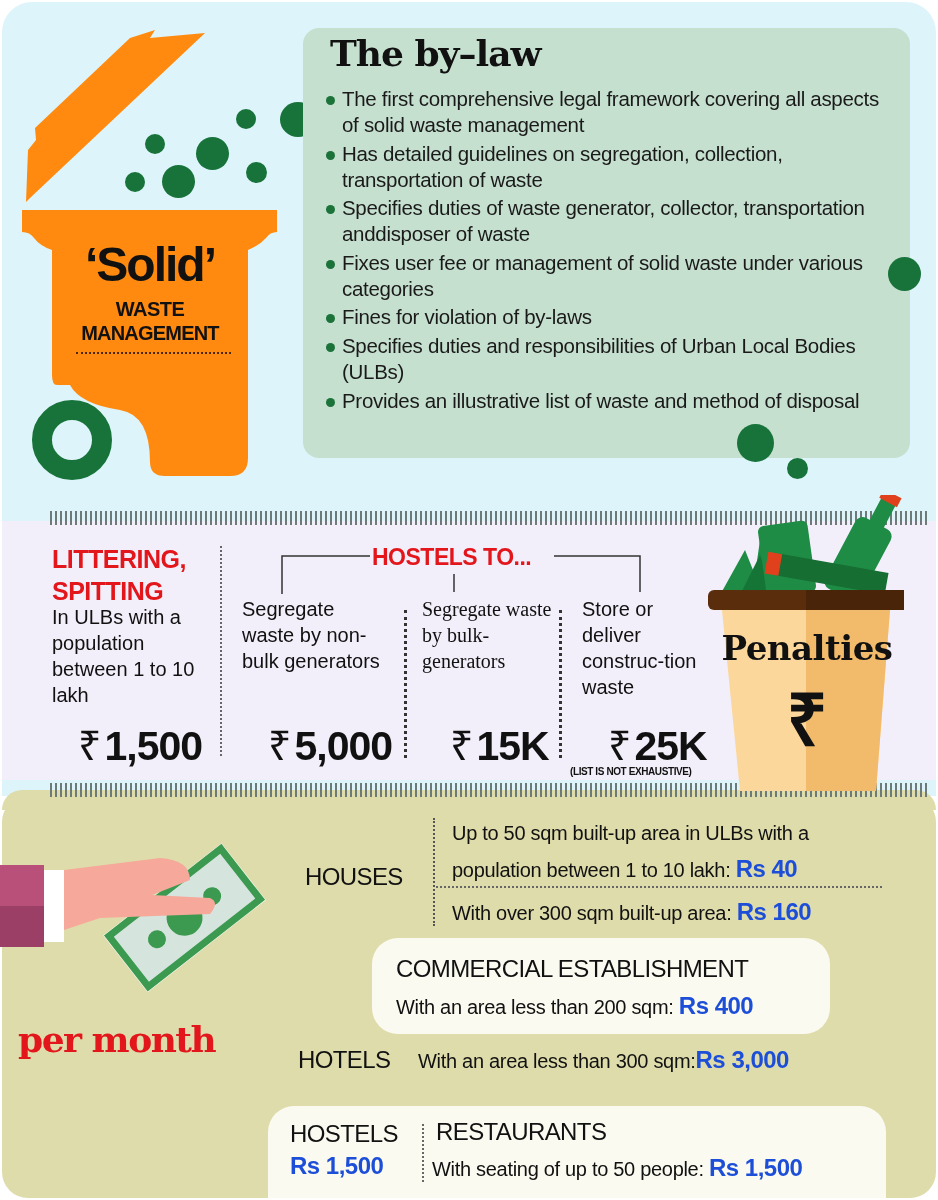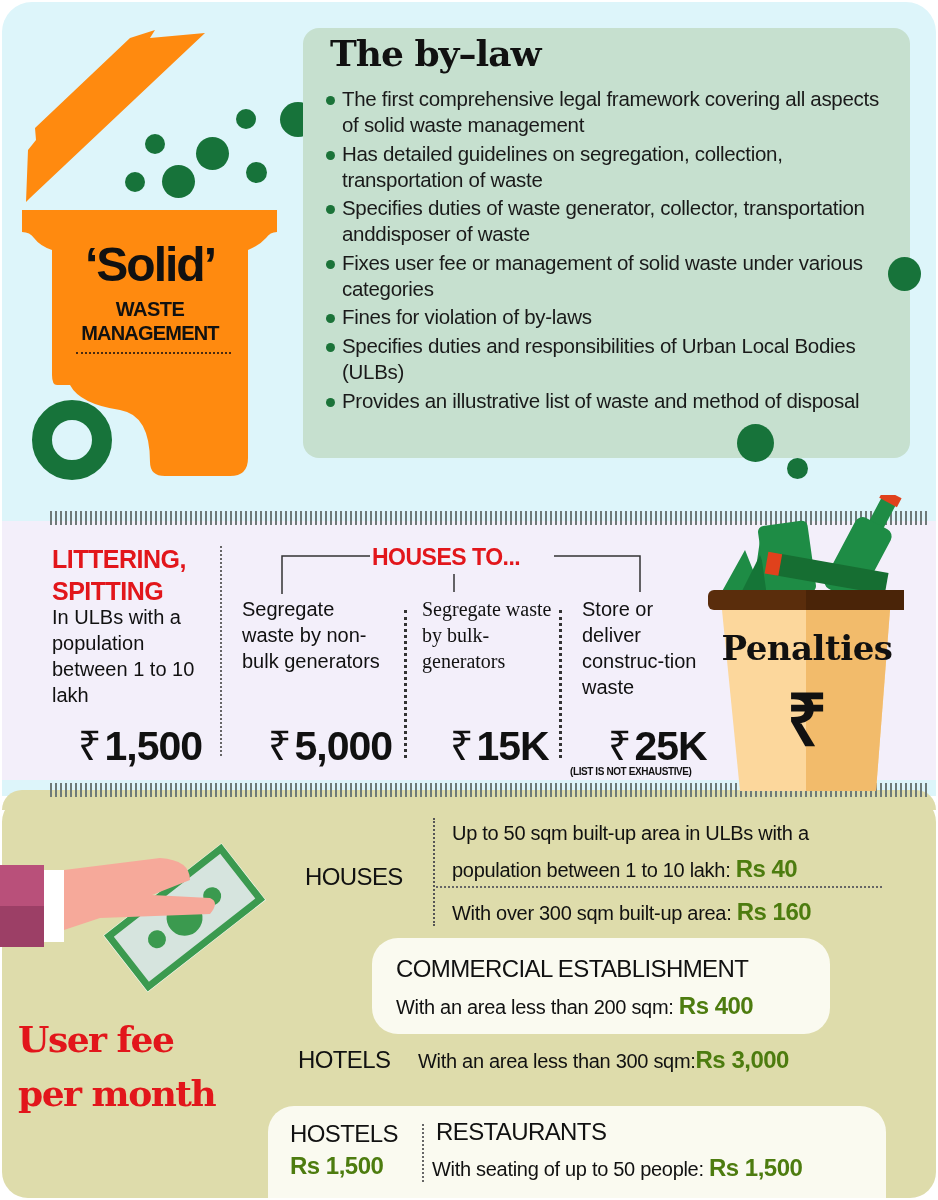--- a/index.html
+++ b/index.html
@@ -40,21 +40,21 @@
   #failure-title { left:372px; top:544px; font-size:23px; font-weight:bold; letter-spacing:-0.5px; }
   .pen-desc { font-size:20px; line-height:26px; top:596px; width:150px; }
   #note { left:570px; top:766px; font-size:10px; font-weight:bold; letter-spacing:-0.4px; }
   #pen-label { left:712px; top:628px; width:190px; text-align:center; font-family:"DejaVu Serif", serif; font-weight:bold; font-size:34px; letter-spacing:-0.5px; }
   #pen-rupee { left:712px; top:668px; width:190px; text-align:center; font-size:72px; font-weight:bold; }
 
   
   #fee-title { left:18px; top:1012px; font-family:"DejaVu Serif", serif; font-weight:bold; font-size:36px; line-height:54px; color:#e2161b; letter-spacing:-1.5px; }
   .cat { font-weight:normal; font-size:24px; letter-spacing:-0.6px; }
   .fee-text { font-size:20px; letter-spacing:-0.3px; }
-  .fee-val { color:#4d7c0f; font-weight:bold; font-size:24px; letter-spacing:-0.5px;text-align:center; }
+  .fee-val { color:#1d4ed8; font-weight:bold; font-size:24px; letter-spacing:-0.5px;text-align:center; }
   .card { position:absolute; background:#fafaf0; border-radius:26px; }
 </style>
 </head>
 <body>
 
 <div id="top-bg" class="abs"></div>
 <div id="pen-bg" class="abs"></div>
 <div id="pen-band-top" class="abs"></div>
 <div class="abs ticks" style="left:50px;top:511px;width:880px;"></div>
 <div id="fee-bg" class="abs"></div>
@@ -109,21 +109,21 @@
   <span class="rupee">₹</span><span>1,500</span>
 </div>
 
 <div class="vsep" style="left:220px;top:546px;height:210px;border-left:2px dotted #666;"></div>
 
 <svg class="abs" style="left:270px;top:548px;" width="380" height="50">
   <path d="M12,46 L12,8 L100,8" fill="none" stroke="#333" stroke-width="1.5"></path>
   <path d="M284,8 L370,8 L370,44" fill="none" stroke="#333" stroke-width="1.5"></path>
   <path d="M184,26 L184,44" fill="none" stroke="#333" stroke-width="1.5"></path>
 </svg>
-<div id="failure-title" class="abs red">HOUSES TO...</div>
+<div id="failure-title" class="abs red">HOSTELS TO...</div>
 
 <div class="abs pen-desc" style="left:242px;">Segregate waste by non-bulk generators</div>
 <div class="vsep" style="left:404px;top:610px;height:148px;border-left:3px dotted #333;"></div>
 <div class="abs pen-desc" style="left:422px;width:130px;font-family:Liberation Serif, serif;">Segregate waste by bulk-generators</div>
 <div class="vsep" style="left:559px;top:610px;height:148px;border-left:3px dotted #333;"></div>
 <div class="abs pen-desc" style="left:582px;width:120px;">Store or deliver construc-tion waste</div>
 
 <div class="abs amount" style="left:240px;">
   <span class="rupee">₹</span><span>5,000</span>
 </div>
@@ -173,21 +173,20 @@
   </g>
 
   <rect x="0" y="35" width="44" height="82" fill="#b9507a"></rect>
   <rect x="0" y="76" width="44" height="41" fill="#9c3f66"></rect>
   <rect x="44" y="40" width="20" height="72" fill="#ffffff"></rect>
 
   <path d="M64,40 L160,28 Q190,30 190,50 L152,65 L210,68 Q220,72 210,84 L100,88 L64,100 Z" fill="#f6a99a"></path>
 </svg>
 
 <div id="fee-title" class="abs">
-  <div>User fee</div>
   <div>per month</div>
 </div>
 
 <div class="abs cat" style="left:305px;top:863px;">HOUSES</div>
 <div class="vsep" style="left:433px;top:818px;height:108px;border-left:2px dotted #555;"></div>
 <div class="abs fee-text" style="left:452px;top:822px;">Up to 50 sqm built-up area in ULBs with a</div>
 <div class="abs fee-text" style="left:452px;top:855px;">
   <span>population between 1 to 10 lakh:</span>
   <span class="fee-val">Rs 40</span>
 </div>

